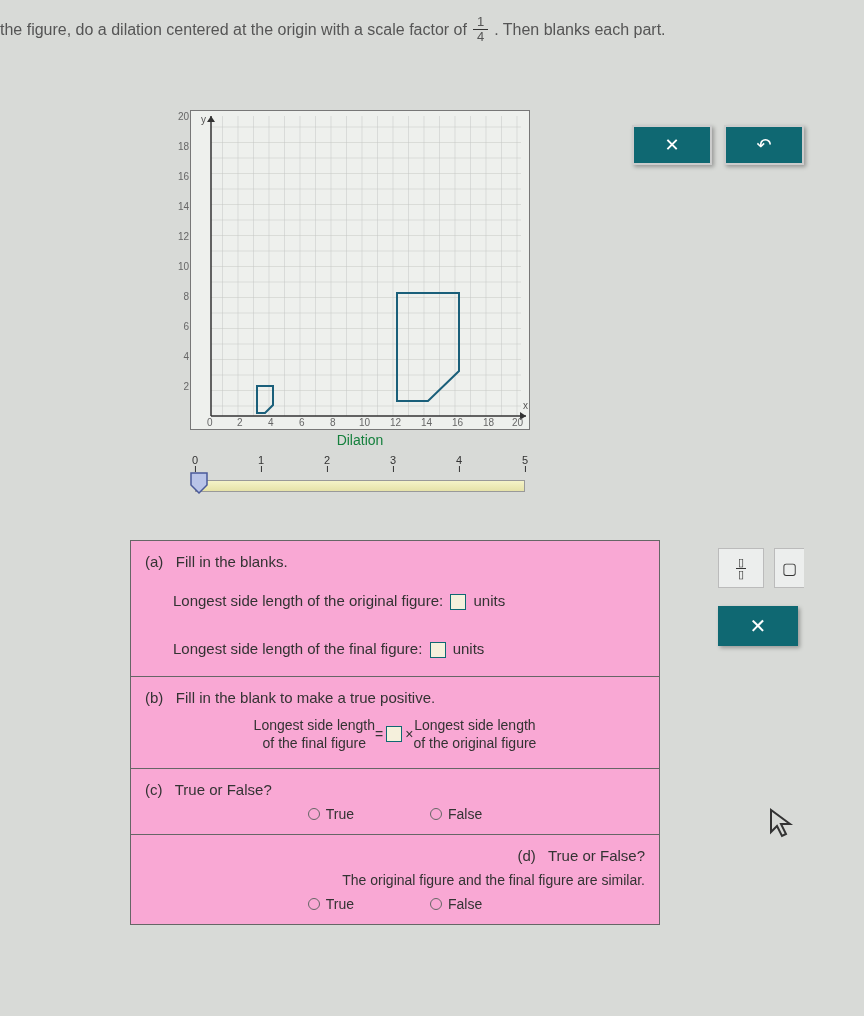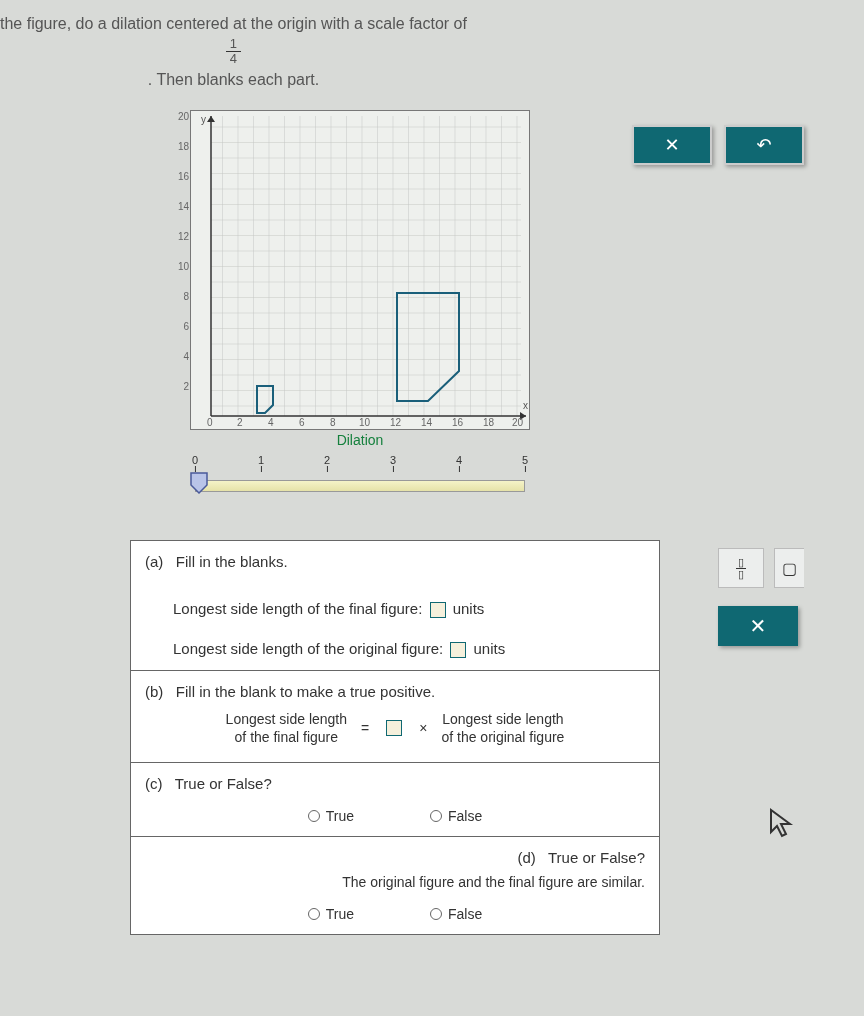--- a/index.html
+++ b/index.html
@@ -15,21 +15,20 @@
   }
   .prompt-text {
     position: absolute;
     top: 15px;
     left: 0;
     font-size: 16px;
     color: #555;
     display: flex;
     align-items: center;
     gap: 4px;
-    flex-direction: column;
   }
   .fraction {
     display: inline-flex;
     flex-direction: column;
     align-items: center;
     font-size: 13px;
     line-height: 1.1;
     margin: 0 2px;
   }
   .fraction .num { border-bottom: 1.5px solid #333; padding: 0 4px; }
@@ -131,21 +130,21 @@
   }
   .btn-row .btn { border-color:#ccc; }
 
   
   .qtable {
     position: absolute;
     top: 540px;
     left: 130px;
     width: 530px;
     border: 1.5px solid #666;
-    background: #ffffff;
+    background: #f9a8d4;
     font-size: 15px;
   }
   .qcell {
     border-bottom: 1.5px solid #666;
     padding: 12px 14px;
   }
   .qcell:last-child { border-bottom: none; text-align: right; }
   .blank-box {
     display: inline-block;
     width: 16px;
@@ -153,30 +152,29 @@
     border: 1.5px solid #0f6872;
     background: #f5f0dc;
     vertical-align: middle;
     margin: 0 3px;
   }
   .err-text { margin-top: 22px; }
   .eq-row {
     display: flex;
     align-items: center;
     justify-content: center;
-    gap: 14px;
     margin: 10px 0 4px;
     font-size: 14px;
   }
   .eq-col { text-align: center; line-height: 1.3; }
   .radio-row {
     display: flex;
     justify-content: center;
     gap: 76px;
-    margin-top: 16px;
+    margin-top: 8px;
     font-size: 14px;
   }
   .radio-opt { display: flex; align-items: center; gap: 6px; }
   .radio-circ {
     width: 12px; height: 12px; border: 1.5px solid #666; border-radius: 50%;
   }
   .italic { font-style: italic; }
 
   
   .side-panel {
@@ -312,27 +310,27 @@
     <span>↶</span>
   </div>
 </div>
 
 <div class="qtable">
 
   <div class="qcell">
     <span>(a)</span>
     <span>&nbsp;</span>
     <span>Fill in the blanks.</span>
+    <div class="err-text" style="padding-left:28px;">
+      <span>Longest side length of the original figure:</span>
+      <span class="blank-box"></span>
+      <span>units</span>
+    </div>
     <div class="err-text" style="padding-left:28px; margin-top:30px; margin-bottom:6px;">
       <span>Longest side length of the final figure:</span>
-      <span class="blank-box"></span>
-      <span>units</span>
-    </div>
-    <div class="err-text" style="padding-left:28px;">
-      <span>Longest side length of the original figure:</span>
       <span class="blank-box"></span>
       <span>units</span>
     </div>
   </div>
 
   <div class="qcell">
     <span>(b)</span>
     <span>&nbsp;</span>
     <span>Fill in the blank to make a true positive.</span>
     <div class="eq-row">

